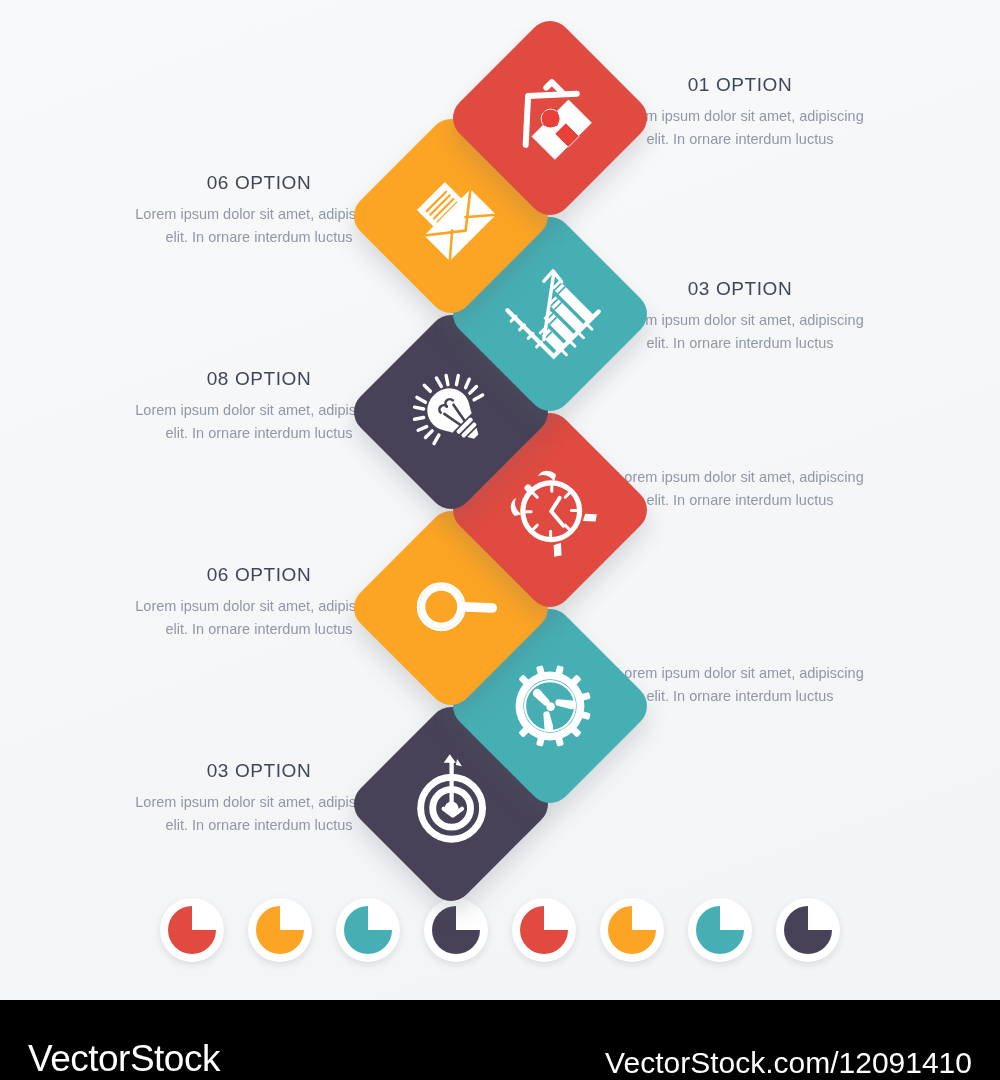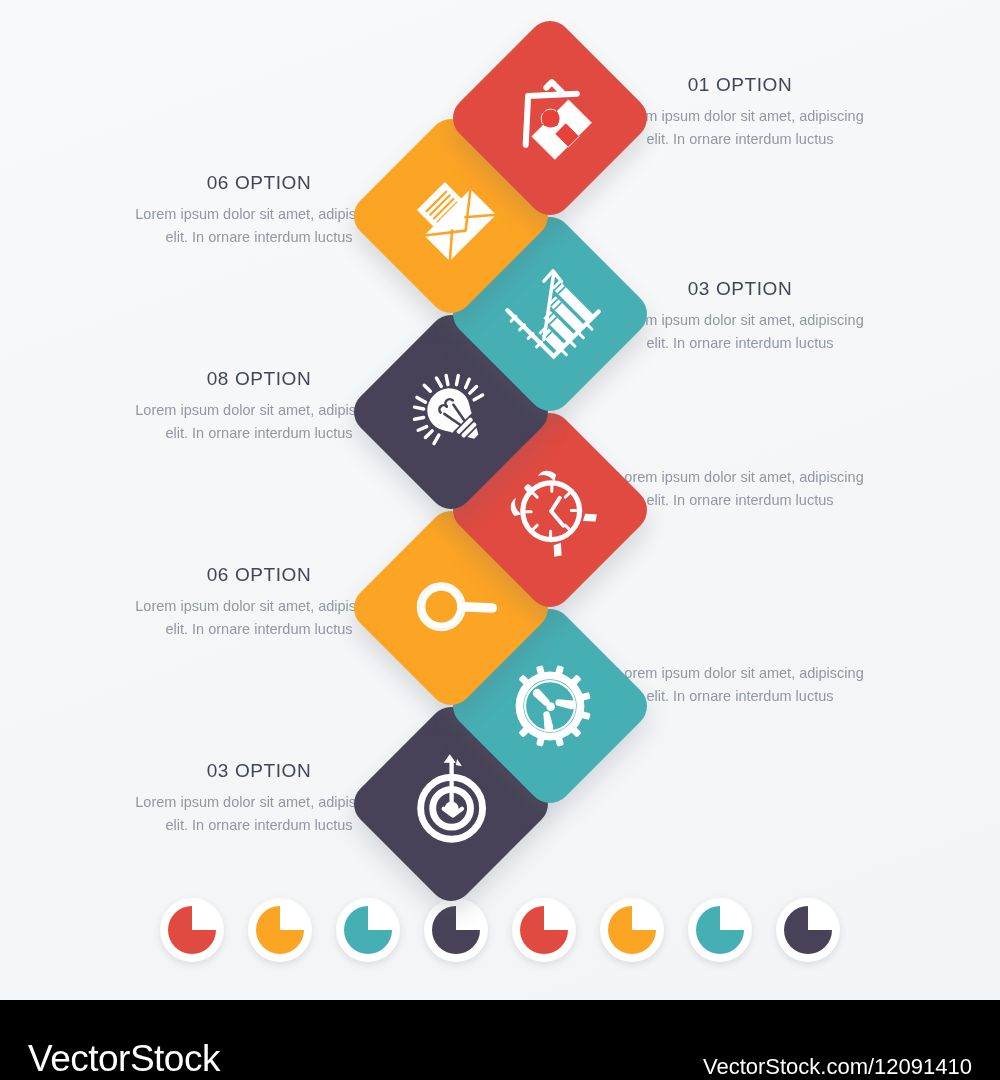--- a/index.html
+++ b/index.html
@@ -102,21 +102,21 @@
     justify-content: space-between;
     padding: 0 28px;
   }
   #footer .brand {
     color: #ffffff;
     font-size: 37px;
     letter-spacing: -0.5px;
   }
   #footer .url {
     color: #ffffff;
-    font-size: 22px;
+    font-size: 30px;
   }
 </style>
 </head>
 <body>
 
 <div id="stage">
   <div id="text-layer">
       <div class="txt right" style="left: 615px; top: 74px;">
         <div class="title">01 OPTION</div>
         <div class="body">Lorem ipsum dolor sit amet, adipiscing elit. In ornare interdum luctus</div>

